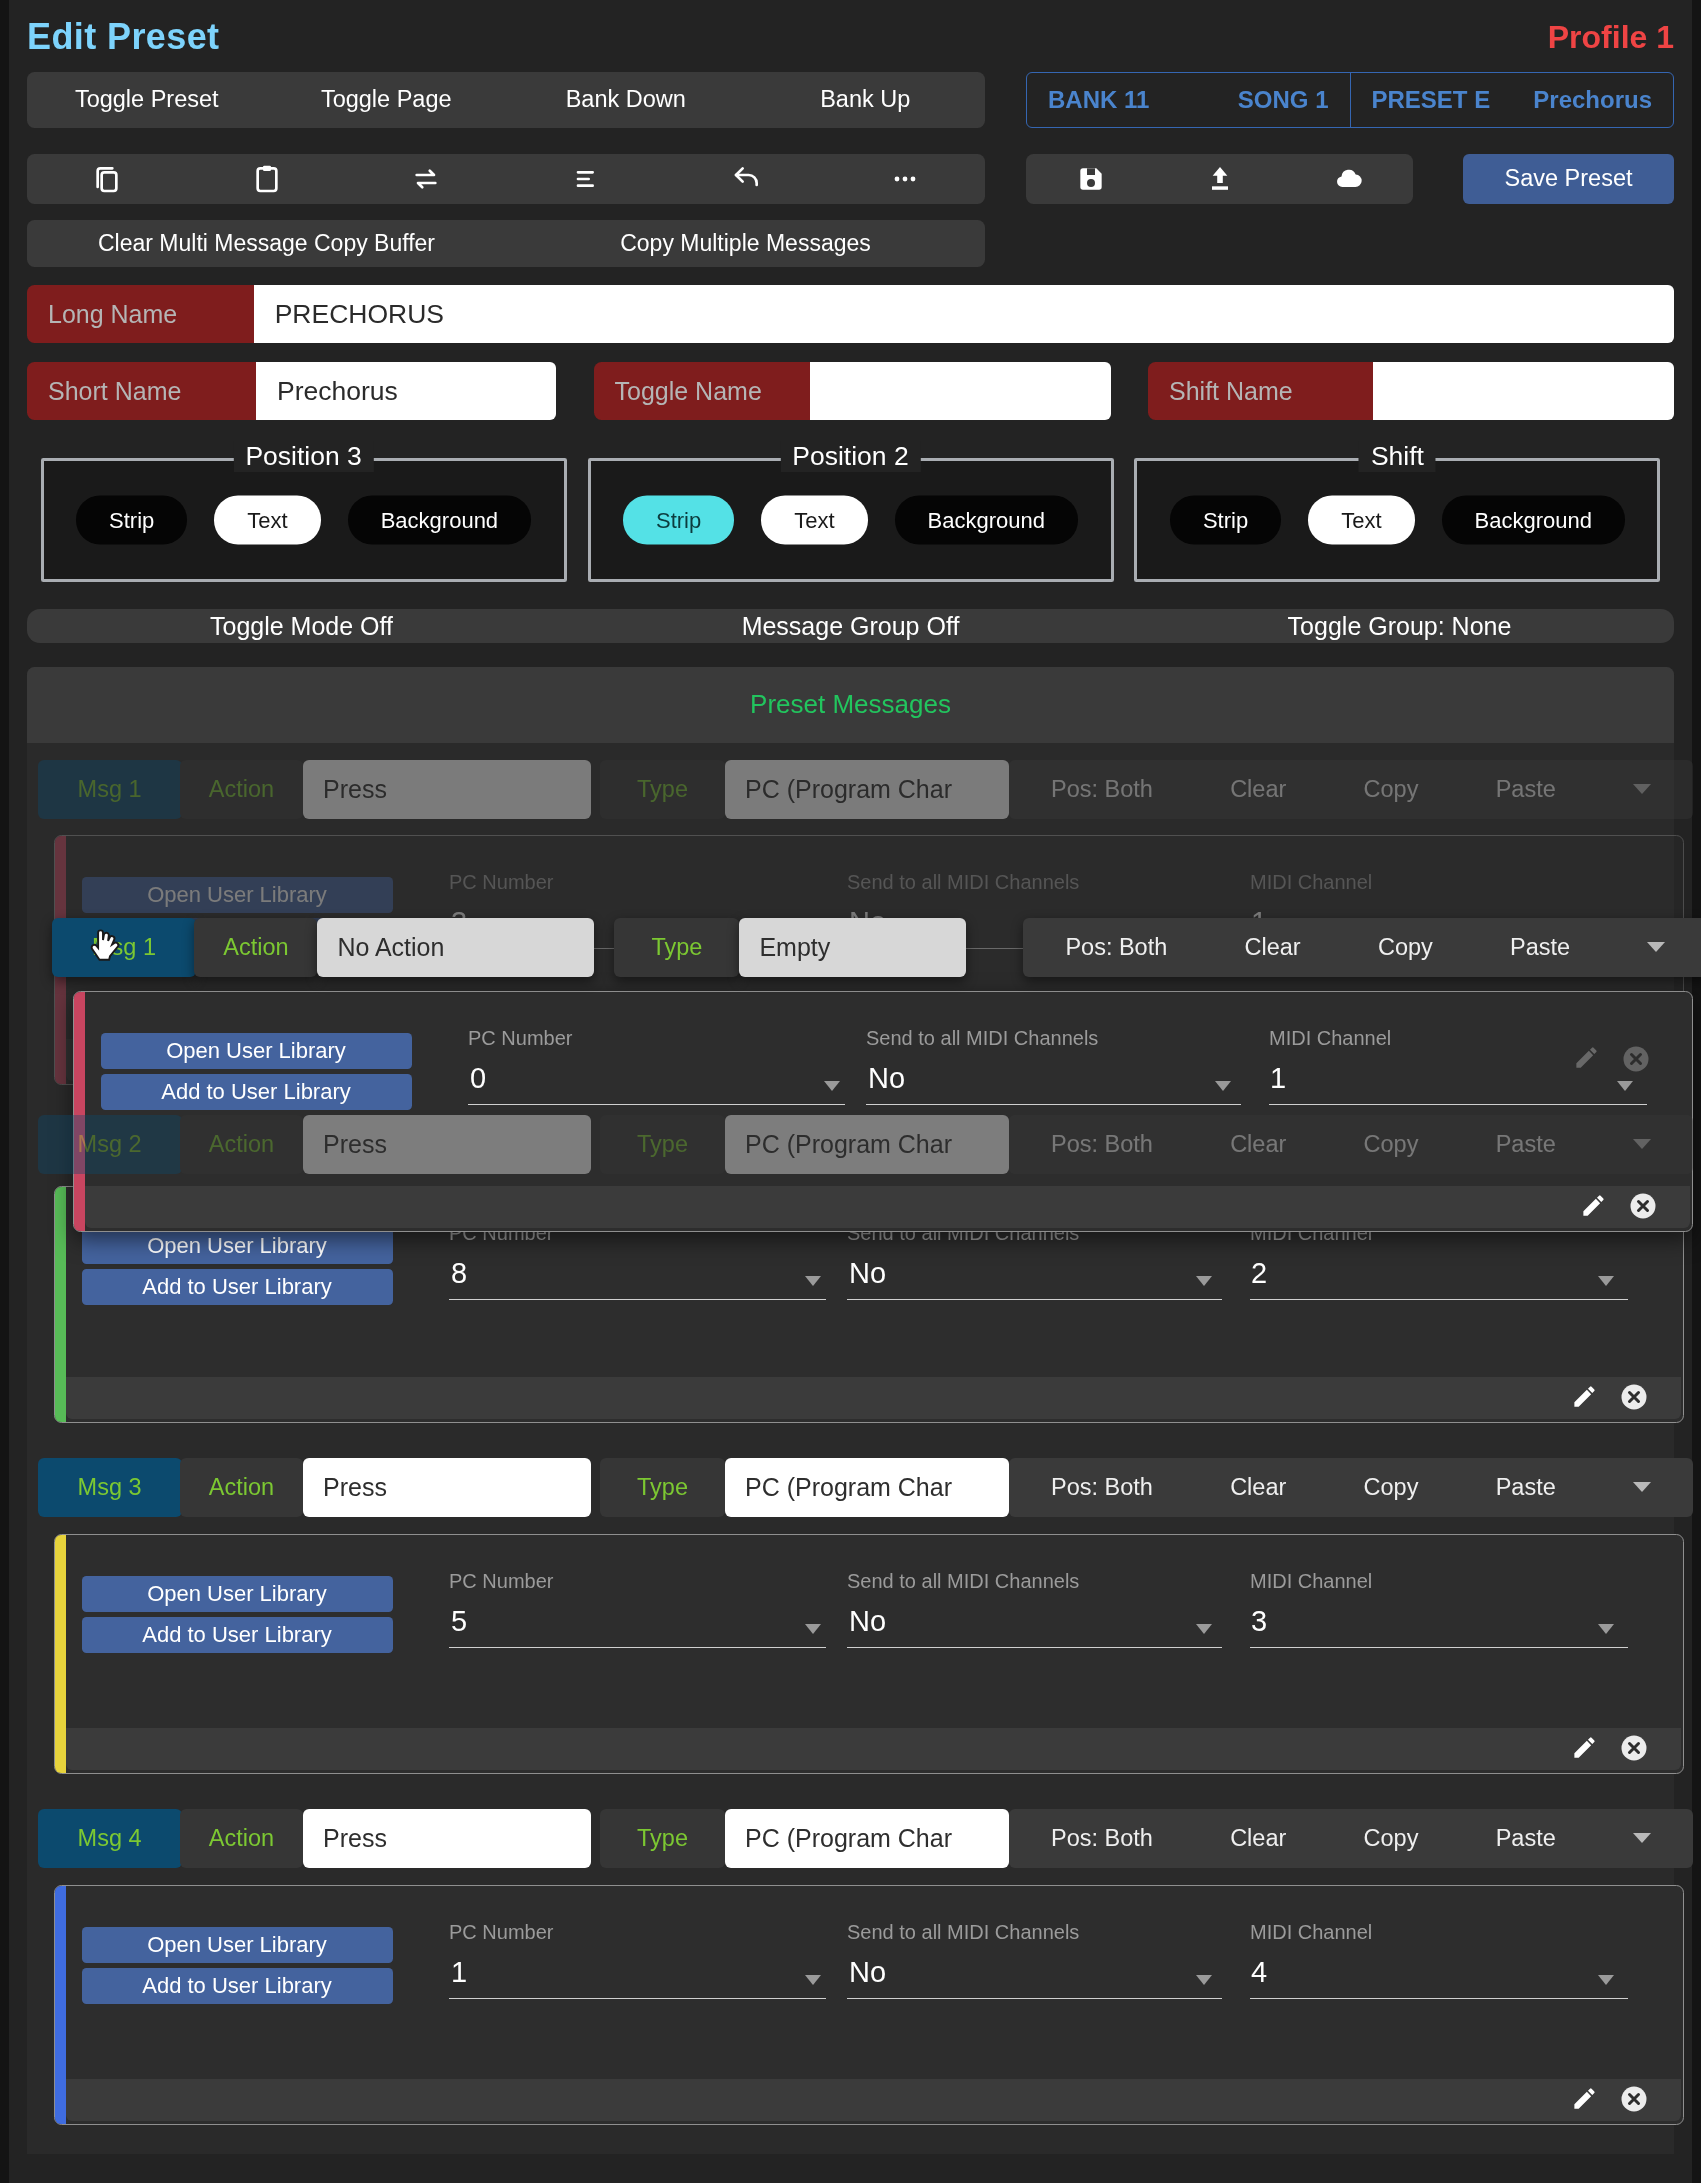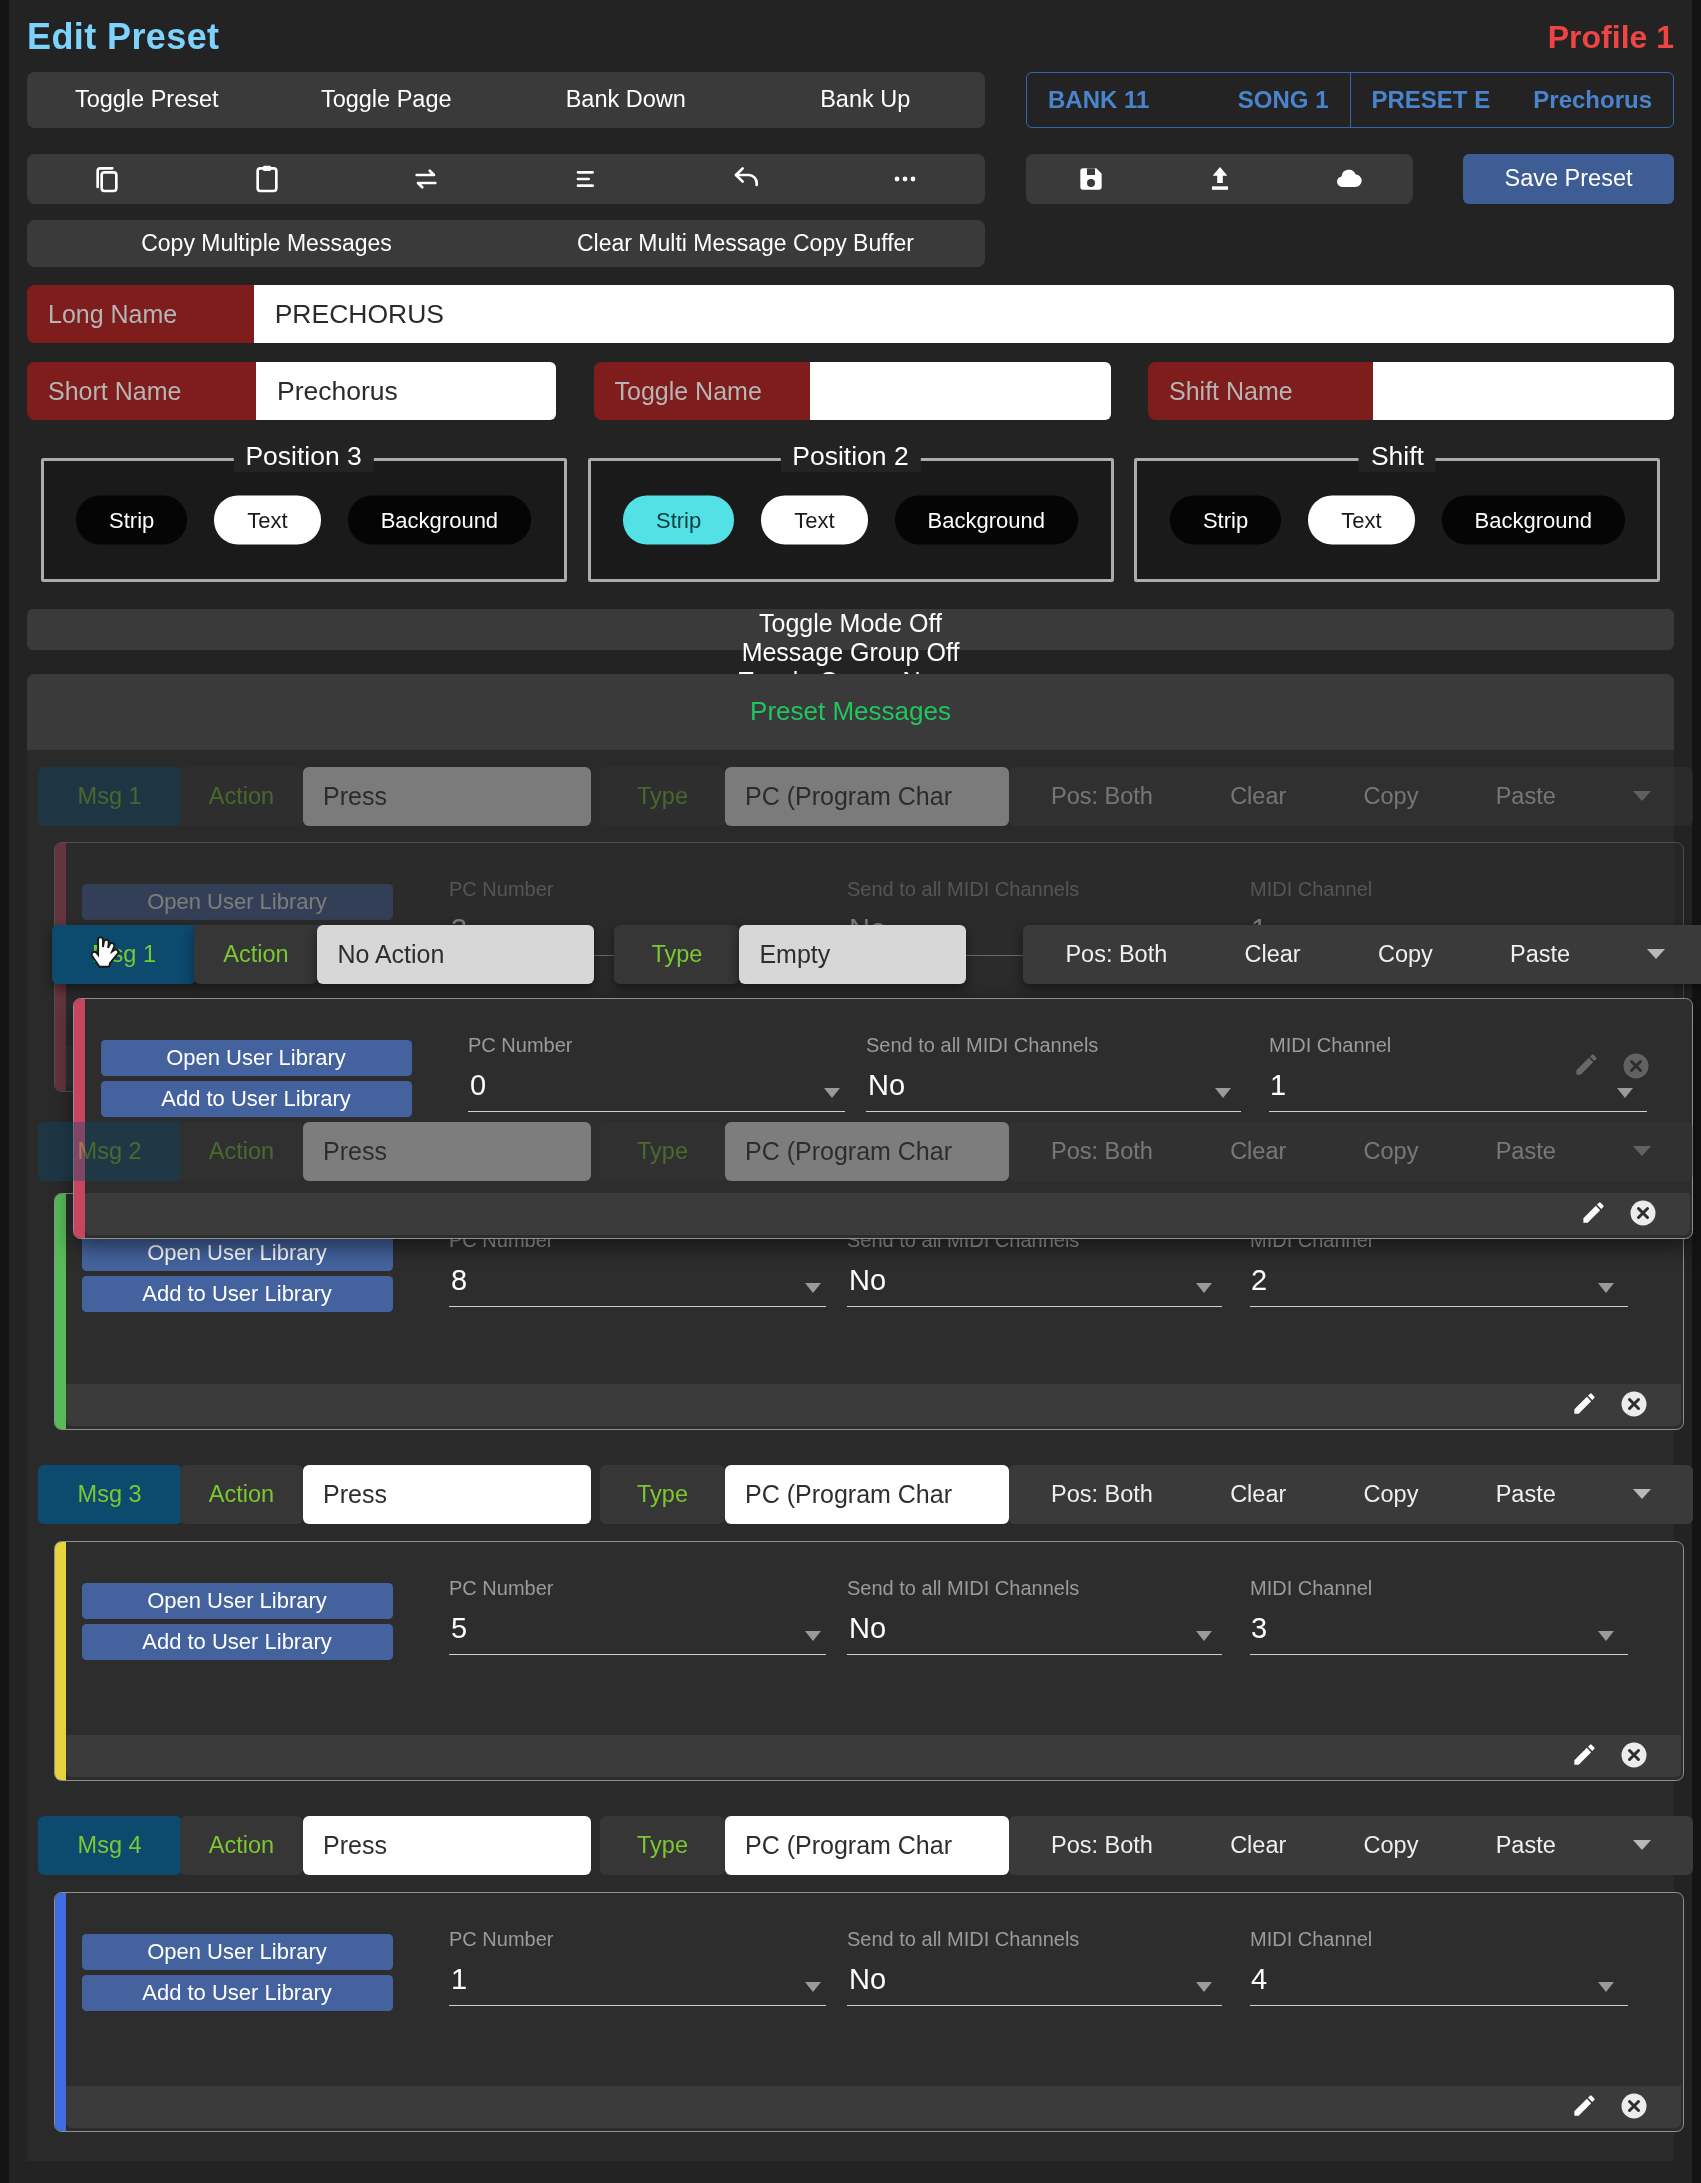--- a/index.html
+++ b/index.html
@@ -50,21 +50,21 @@
   .g3 .nlabel{ width:225px; } .g3 .ninput{ width:301px; }
 
   
   .fsets { display:flex; justify-content:space-between; padding:0 13.6px; margin-bottom:27px; margin-top:18px; }
   .fset { position:relative; width:526px; height:124px; background:#1a1a1a; border:3px solid #a9adb2; border-radius:2.3px; }
   .fset .legend { position:absolute; top:-20px; left:50%; transform:translateX(-50%); background:#232323; padding:0 12px; color:#fff; font-size:26.5px; white-space:nowrap; }
   .pillrow { position:absolute; left:0; right:0; top:50%; transform:translateY(-50%); display:flex; justify-content:center; gap:27px; }
   .pill { height:49px; border-radius:24px; border:none; padding:0 33px; font-size:22px; font-family:inherit; cursor:pointer; }
 
   
-  .status-bar { height:41px; background:#3a3a3a; border-radius:6px; display:flex; margin-bottom:23.5px;flex-direction:column; }
+  .status-bar { height:34px; background:#3a3a3a; border-radius:13px; display:flex; margin-bottom:23.5px; }
   .status-bar .seg { flex:1; display:flex; align-items:center; justify-content:center; color:#fff; font-size:25px; cursor:pointer; }
 
   
   .messages { position:relative; height:1487px; background:#2a2a2a; border-radius:7.6px 7.6px 0 0; margin:0; }
   .pm-header { position:absolute; top:0; left:0; right:0; height:76px; background:#3a3a3a; border-radius:7.6px 7.6px 0 0; display:flex; align-items:center; justify-content:center; color:#22c55e; font-size:26px; }
   #msgLayer { position:absolute; inset:0; }
 
   .mrow { position:absolute; left:0; right:0; height:59px; }
   .mrow > div { position:absolute; top:0; height:59px; }
   .c-chip { left:10.6px; width:144px; background:#0c4a6e; border-radius:6px; display:flex; align-items:center; justify-content:center; font-size:23.5px; color:#7cc832; cursor:grab; }
@@ -183,22 +183,22 @@
             <svg viewBox="0 0 24 24" width="32" height="32">
               <path d="M7 18a4 4 0 0 1-.6-7.95A5.5 5.5 0 0 1 17 8.6 4.2 4.2 0 0 1 16.6 18z" fill="#fff"></path>
             </svg>
           </div>
         </div>
     <button class="save-btn">Save Preset</button>
   </div>
 
   <div class="multi-row">
     <div class="bar multi-bar">
+      <div class="half">Clear Multi Message Copy Buffer</div>
       <div class="half">Copy Multiple Messages</div>
-      <div class="half">Clear Multi Message Copy Buffer</div>
     </div>
   </div>
 
   <div class="long-row">
     <div class="nlabel">Long Name</div>
     <input class="ninput" readonly="" value="PRECHORUS" style="">
   </div>
 
   <div class="three-row">
     <div class="ngroup g1">

